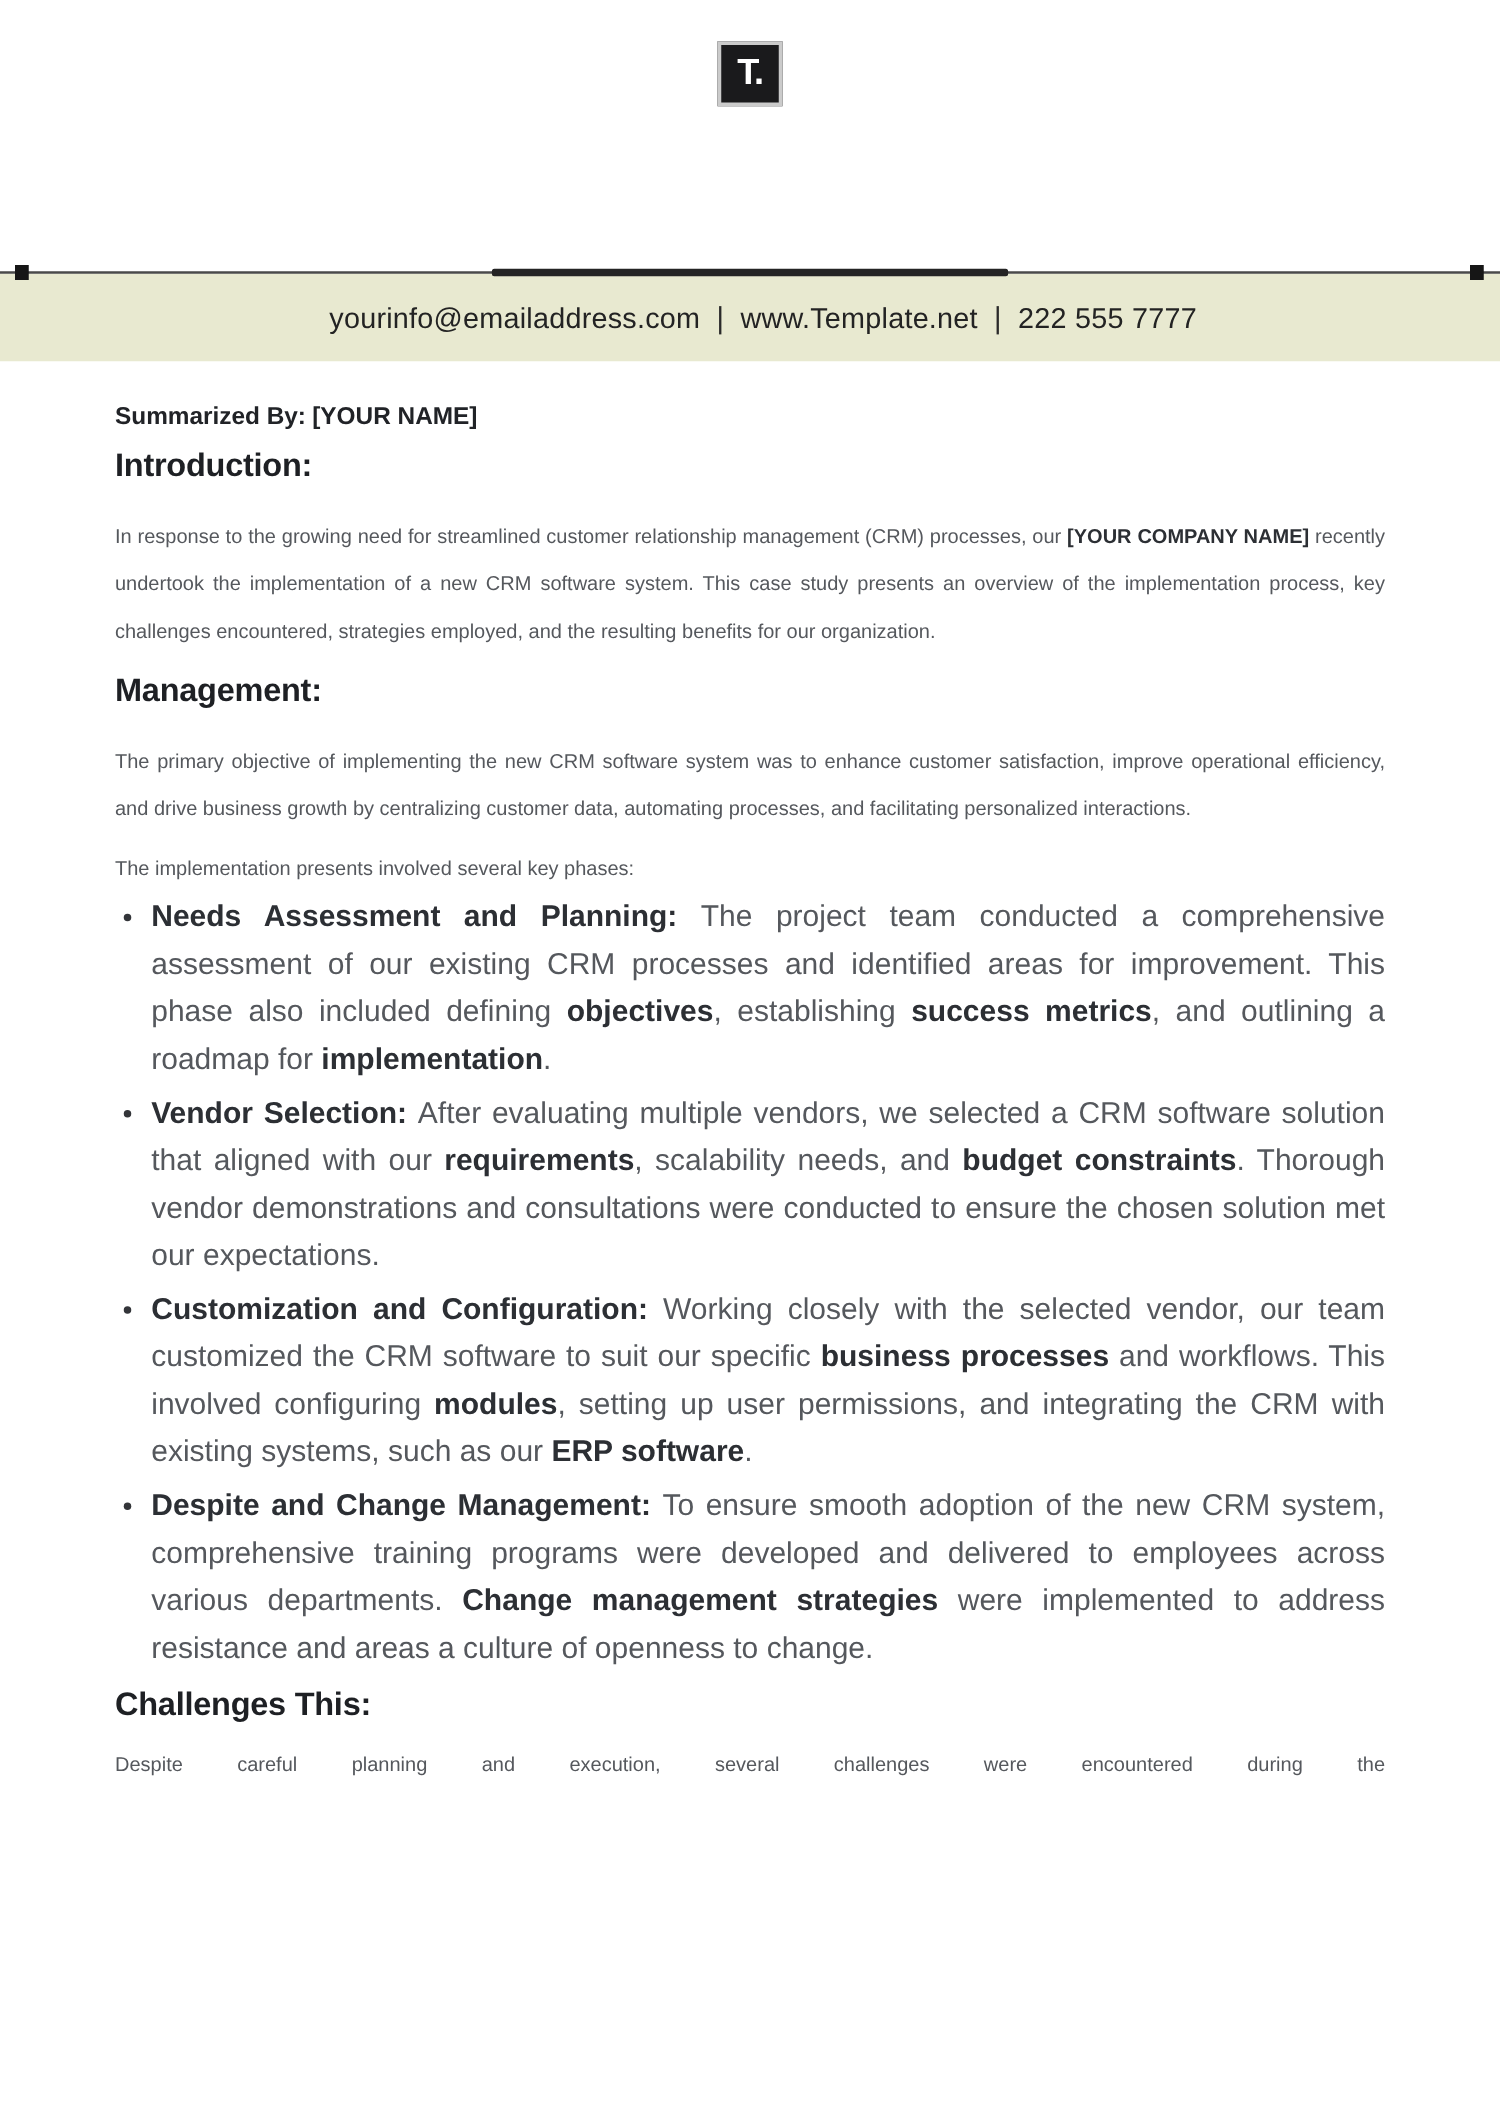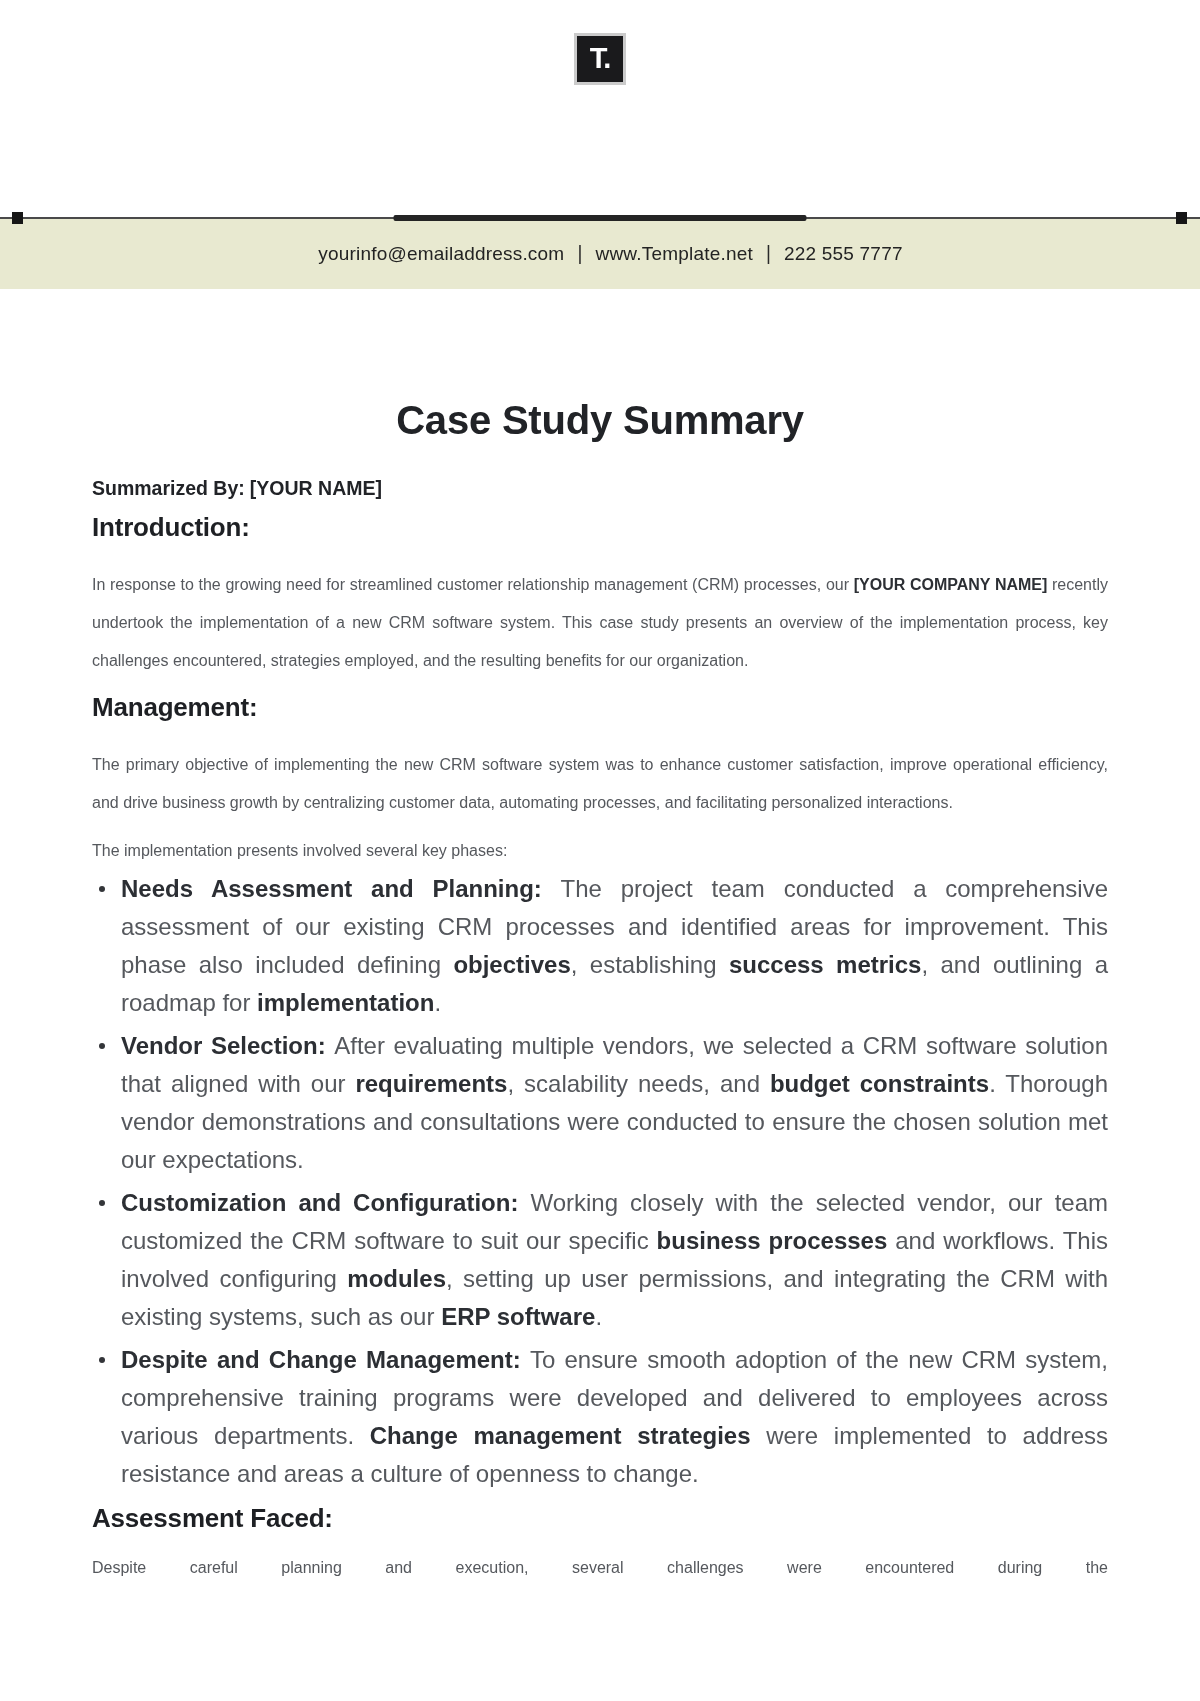--- a/index.html
+++ b/index.html
@@ -59,21 +59,21 @@
   }
   .cap-l{left:12px;}
   .cap-r{right:13px;}
   .band{
     height:70px;
     background:var(--band-bg);
     display:flex;
     align-items:center;
     justify-content:center;
     gap:0;
-    font-size:19px;
+    font-size:23px;
     color:#232323;
     letter-spacing:0.2px;
     padding-left:21px;
   }
   .band .sep{
     margin:0 13px;
     color:#2a2a2a;
     font-weight:300;
     transform:scaleY(1.05);
   }
@@ -162,38 +162,37 @@
       <span>yourinfo@emailaddress.com</span>
       <span class="sep">|</span>
       <span>www.Template.net</span>
       <span class="sep">|</span>
       <span>222 555 7777</span>
     </div>
   </header>
 
   <main class="content">
 
-    <h1 class="title">Case Study Summary</h1>
 
     <p class="byline">
       <span class="lbl">Summarized By:</span><span>[YOUR NAME]</span>
     </p>
 
     <h2 class="sec">Introduction:</h2>
     <p class="body"><span>In response to the growing need for streamlined customer relationship management (CRM) processes, our </span><span class="b">[YOUR COMPANY NAME]</span><span> recently undertook the implementation of a new CRM software system. This case study presents an overview of the implementation process, key challenges encountered, strategies employed, and the resulting benefits for our organization.</span></p>
 
     <h2 class="sec">Management:</h2>
     <p class="body"><span>The primary objective of implementing the new CRM software system was to enhance customer satisfaction, improve operational efficiency, and drive business growth by centralizing customer data, automating processes, and facilitating personalized interactions.</span></p>
 
     <p class="body tight"><span>The implementation presents involved several key phases:</span></p>
 
     <ul class="phases">
       <li><span class="b">Needs Assessment and Planning: </span><span>The project team conducted a comprehensive assessment of our existing CRM processes and identified areas for improvement. This phase also included defining </span><span class="b">objectives</span><span>, establishing </span><span class="b">success metrics</span><span>, and outlining a roadmap for </span><span class="b">implementation</span><span>.</span></li>
       <li><span class="b">Vendor Selection: </span><span>After evaluating multiple vendors, we selected a CRM software solution that aligned with our </span><span class="b">requirements</span><span>, scalability needs, and </span><span class="b">budget constraints</span><span>. Thorough vendor demonstrations and consultations were conducted to ensure the chosen solution met our expectations.</span></li>
       <li><span class="b">Customization and Configuration: </span><span>Working closely with the selected vendor, our team customized the CRM software to suit our specific </span><span class="b">business processes</span><span> and workflows. This involved configuring </span><span class="b">modules</span><span>, setting up user permissions, and integrating the CRM with existing systems, such as our </span><span class="b">ERP software</span><span>.</span></li>
       <li><span class="b">Despite and Change Management: </span><span>To ensure smooth adoption of the new CRM system, comprehensive training programs were developed and delivered to employees across various departments. </span><span class="b">Change management strategies</span><span> were implemented to address resistance and areas a culture of openness to change.</span></li>
     </ul>
 
-    <h2 class="sec">Assessment Faced:</h2>
+    <h2 class="sec">Challenges This:</h2>
     <p class="body last-clip"><span>Despite careful planning and execution, several challenges were encountered during the</span></p>
 
   </main>
 </div>
 
 </body></html>

